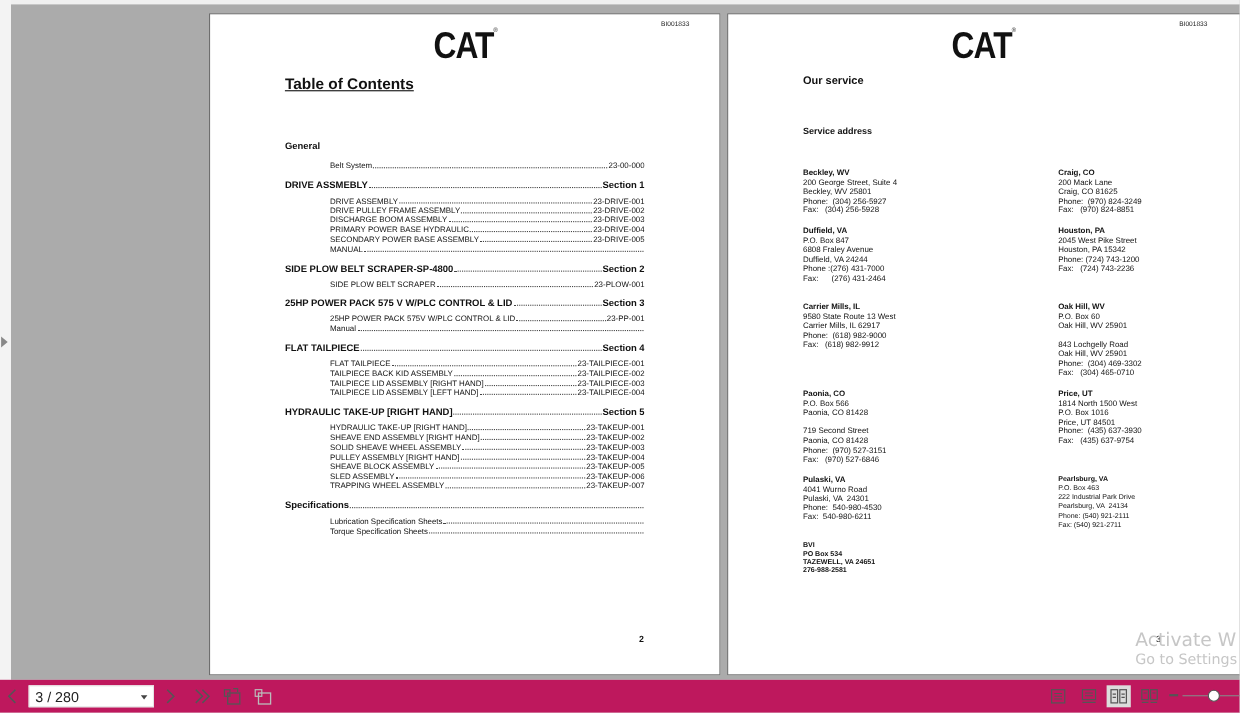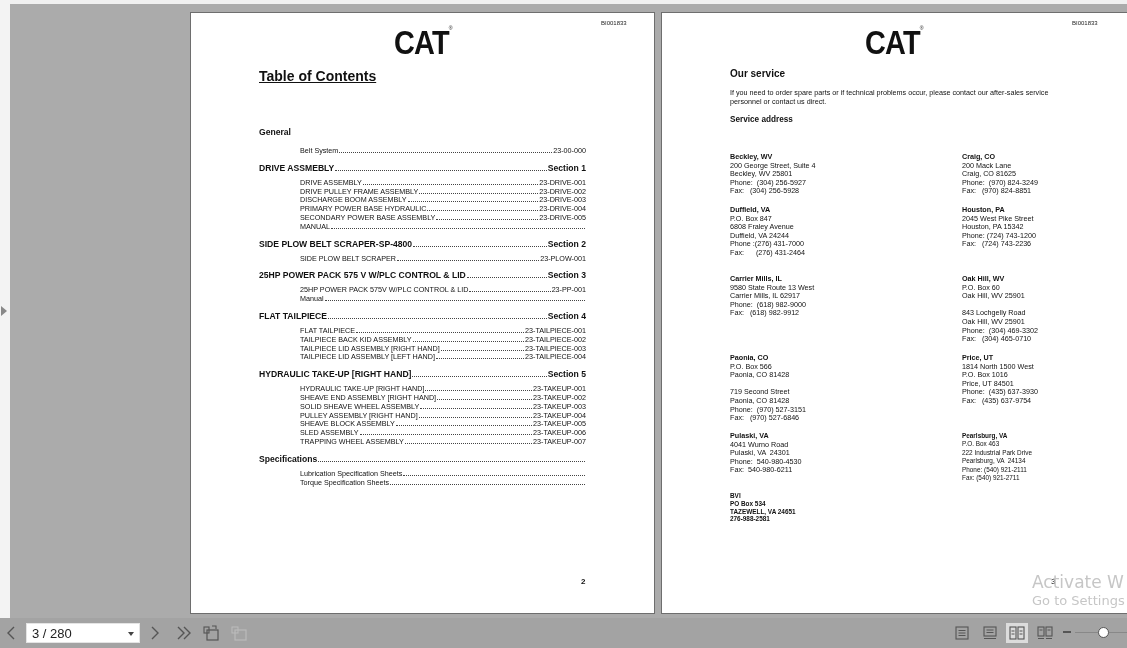--- a/index.html
+++ b/index.html
@@ -27,21 +27,21 @@
   .svc-title { position: absolute; left: 68px; top: 55px; font-size: 10px; font-weight: bold; color: #111; }
   .svc-intro { position: absolute; left: 68px; top: 76px; width: 330px; font-size: 7.2px; line-height: 8.6px; color: #111; }
   .svc-addr-h { position: absolute; left: 68px; top: 102px; font-size: 8.2px; font-weight: bold; color: #111; }
   .addr { position: absolute; font-size: 7.2px; line-height: 8.6px; color: #111; white-space: nowrap; margin-top: 20px; }
   .addr .city { font-weight: bold; }
   .addr.small { font-size: 6.4px; line-height: 8.4px; }
   .addr.bold { font-weight: bold; font-size: 6.4px; line-height: 7.8px; }
   .watermark { position: absolute; left: 1032px; top: 572px; color: #c6c6c6; font-family: "DejaVu Sans", sans-serif; white-space: nowrap; }
   .watermark .l1 { font-size: 17px; line-height: 20px; }
   .watermark .l2 { font-size: 13px; line-height: 18px; }
-  .toolbar { position: absolute; left: 0; top: 618px; width: 1127px; height: 30px; background: #a3a3a3; display: flex; align-items: center; }
+  .toolbar { position: absolute; left: 0; top: 618px; width: 1127px; height: 30px; background: #be185d; display: flex; align-items: center; }
   .tb-btn { position: absolute; top: 6px; height: 18px; display: flex; align-items: center; justify-content: center; color: #555; font-size: 16px; }
   .page-select { position: absolute; left: 26px; top: 5px; width: 114px; height: 20px; background: #fff; border: 1px solid #e4e4e4; font-size: 13px; color: #222; padding-left: 5px; line-height: 19px; }
   .page-select .caret { position: absolute; right: 5px; top: 8px; width: 0; height: 0; border-left: 3px solid transparent; border-right: 3px solid transparent; border-top: 4px solid #444; }
   .view-btn { position: absolute; top: 5px; width: 22px; height: 20px; display: flex; align-items: center; justify-content: center; }
   .view-btn.active { background: #dcdcdc; }
   .zoom-slider { position: absolute; left: 1063px; top: 14px; width: 64px; height: 2px; }
   .zoom-minus { position: absolute; left: 0; top: -1px; width: 8px; height: 2px; background: #555; }
   .zoom-track { position: absolute; left: 12px; top: 0; width: 52px; height: 1px; background: #888; }
   .zoom-thumb { position: absolute; left: 35px; top: -5px; width: 11px; height: 11px; border: 1px solid #555; border-radius: 50%; background: #fff; }
 </style>
@@ -217,21 +217,20 @@
           <span class="val"></span>
         </div>
       </div>
     <div class="page-num" style="left:390px; top:564px">2</div>
   </div>
 
   <div class="page right">
     <div class="docid" style="left:410px">BI001833</div>
     <div class="cat-logo" style="left:203px"><span>CAT</span><sup>®</sup></div>
     <div class="svc-title">Our service</div>
-    <div class="svc-intro">If you need to order spare parts or if technical problems occur, please contact our after-sales service personnel or contact us direct.</div>
     <div class="svc-addr-h">Service address</div>
     <div id="addr-container">
         <div class="addr" style="left: 68px; top: 120px;">
           <div class="city">Beckley, WV</div>
           <div style="min-height:8.6px; white-space:pre">200 George Street, Suite 4</div>
           <div style="min-height:8.6px; white-space:pre">Beckley, WV 25801</div>
           <div style="min-height:8.6px; white-space:pre">Phone:  (304) 256-5927</div>
           <div style="min-height:8.6px; white-space:pre">Fax:   (304) 256-5928</div>
         </div>
         <div class="addr" style="left: 300px; top: 120px;">

